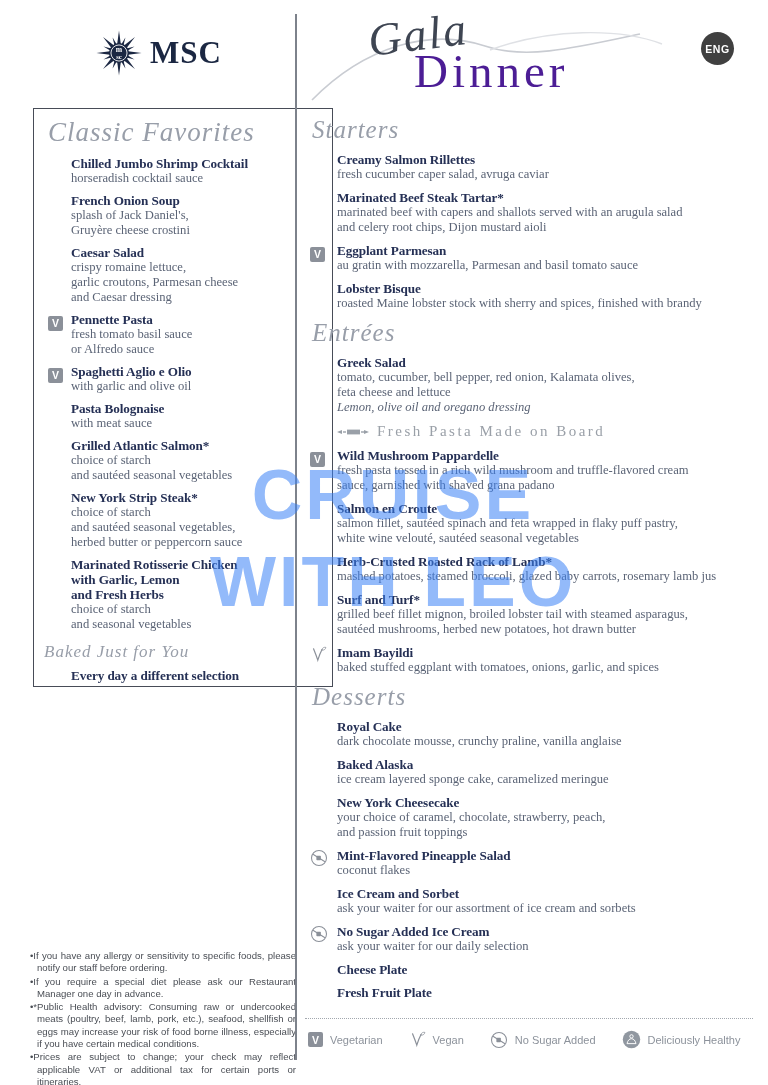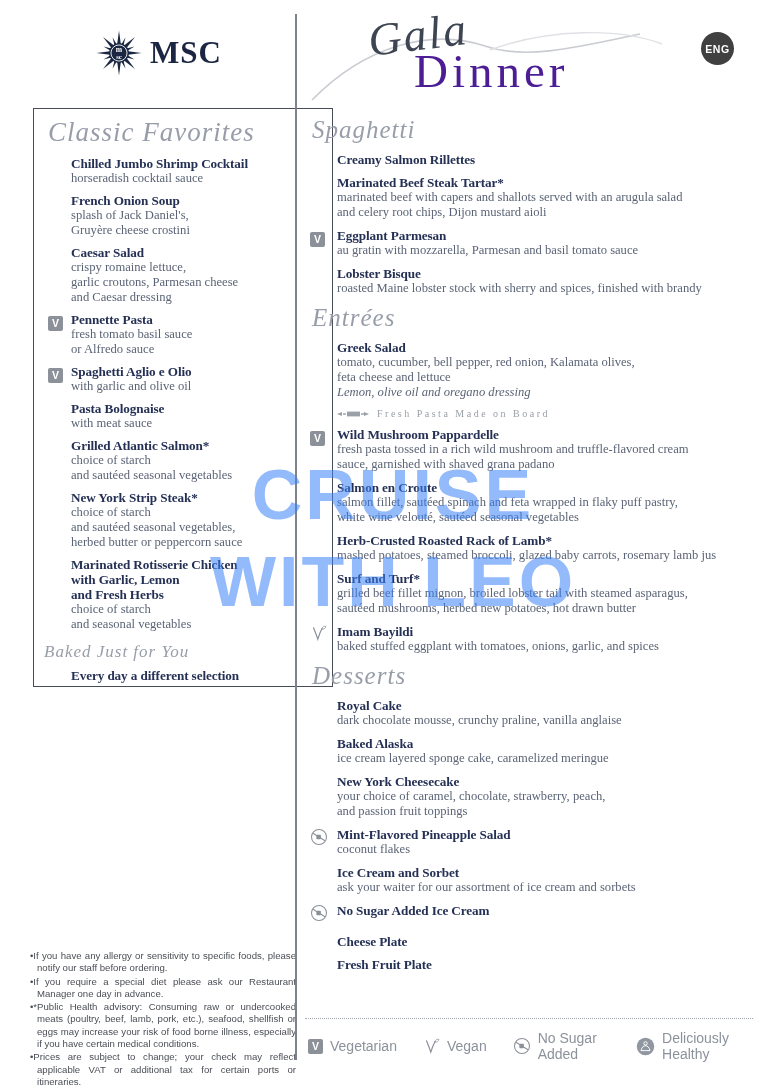--- a/index.html
+++ b/index.html
@@ -35,21 +35,21 @@
   .right-col{position:absolute;left:310px;top:18px;width:448px;}
   .gala-header{position:relative;height:90px;}
   .flourish{position:absolute;left:0;top:2px;}
   .gala-script{position:absolute;left:58px;top:-10px;font-size:46px;font-style:italic;color:#3e4552;
                transform:rotate(-7deg);letter-spacing:2px;}
   .gala-main{position:absolute;left:104px;top:26px;font-size:47px;color:#4c1d95;letter-spacing:4px;}
   .menu-section .script-head{font-size:25px;margin:8px 0 8px 2px;}
   .right-col .menu-item{margin-bottom:8px;}
 
   .divider-row{align-items:center;gap:8px;padding-left:27px;margin:2px 0 8px 0;}
-  .pasta-text{font-size:10px;color:#9aa0a8;letter-spacing:2.5px;}
+  .pasta-text{font-size:15px;color:#9aa0a8;letter-spacing:2.5px;}
   .pasta-ic{flex:none;}
 
   
   .leg-ic{flex:none;}
 
   
   .eng-badge{position:absolute;left:701px;top:32px;width:33px;height:33px;border-radius:50%;background:#404040;
              color:#ffffff;display:flex;align-items:center;justify-content:center;
              font-family:"Liberation Sans",sans-serif;font-size:10.5px;font-weight:bold;letter-spacing:0.5px;}
 
@@ -60,21 +60,21 @@
 
   
   .footnotes{position:absolute;left:30px;top:950px;width:266px;font-family:"Liberation Sans",sans-serif;
              font-size:9.6px;line-height:12.3px;color:#4a4e55;text-align:justify;}
   .footnote{padding-left:7px;text-indent:-7px;margin-bottom:1px;}
 
   
   .legend-sep{position:absolute;left:305px;top:1018px;width:448px;border-top:1.6px dotted #a2a7ae;}
   .legend{position:absolute;left:308px;top:1030px;width:450px;display:flex;align-items:center;gap:14px;}
   .legend-item{display:flex;align-items:center;gap:7px;margin-right:12px;}
-  .legend-label{font-family:"Liberation Sans",sans-serif;font-size:14px;color:#8c929b;}
+  .legend-label{font-family:"Liberation Sans",sans-serif;font-size:11px;color:#8c929b;}
 </style>
 </head>
 <body>
 
 <div class="page">
 
   <div class="brand">
     <svg width="46" height="46" viewBox="0 0 48 48">
       <defs>
         <polygon id="spL" points="24,0.5 26.4,18.5 24,22.5 21.6,18.5" fill="#1b2742"></polygon>
@@ -203,26 +203,27 @@
     <div class="gala-header">
       <svg class="flourish" width="400" height="96" viewBox="0 0 400 96">
         <path d="M2 80 C55 26 120 8 175 26 C215 40 265 28 330 14" stroke="#c9ccd2" stroke-width="1.6" fill="none"></path>
         <path d="M180 30 C240 8 310 8 352 24" stroke="#dfe1e5" stroke-width="1.4" fill="none"></path>
       </svg>
       <span class="gala-script">Gala</span>
       <span class="gala-main">Dinner</span>
     </div>
 
     <div class="menu-section">
-      <div class="script-head">Spaghetti</div>
+      <div class="script-head">Starters</div>
       <div>
           <div class="menu-item">
             <span class="badge-slot"></span>
             <div class="item-body">
               <div class="item-name">Creamy Salmon Rillettes</div>
+              <div class="item-desc">fresh cucumber caper salad, avruga caviar</div>
             </div>
           </div>
           <div class="menu-item">
             <span class="badge-slot"></span>
             <div class="item-body">
               <div class="item-name">Marinated Beef Steak Tartar*</div>
               <div class="item-desc">marinated beef with capers and shallots served with an arugula salad</div>
               <div class="item-desc">and celery root chips, Dijon mustard aioli</div>
             </div>
           </div>
@@ -353,20 +354,21 @@
             </div>
           </div>
           <div class="menu-item">
             <span class="badge-slot"><svg class="leg-ic" width="18" height="18" viewBox="0 0 24 24">
                 <circle cx="12" cy="12" r="10" fill="none" stroke="#8b9099" stroke-width="1.4"></circle>
                 <rect x="8.5" y="9" width="6" height="6" rx="1" fill="#8b9099"></rect>
                 <line x1="4" y1="7" x2="20" y2="17" stroke="#8b9099" stroke-width="1.4"></line>
               </svg></span>
             <div class="item-body">
               <div class="item-name">No Sugar Added Ice Cream</div>
+              <div class="item-desc">ask your waiter for our daily selection</div>
             </div>
           </div>
           <div class="menu-item">
             <span class="badge-slot"></span>
             <div class="item-body">
               <div class="item-name">Cheese Plate</div>
             </div>
           </div>
           <div class="menu-item">
             <span class="badge-slot"></span>

